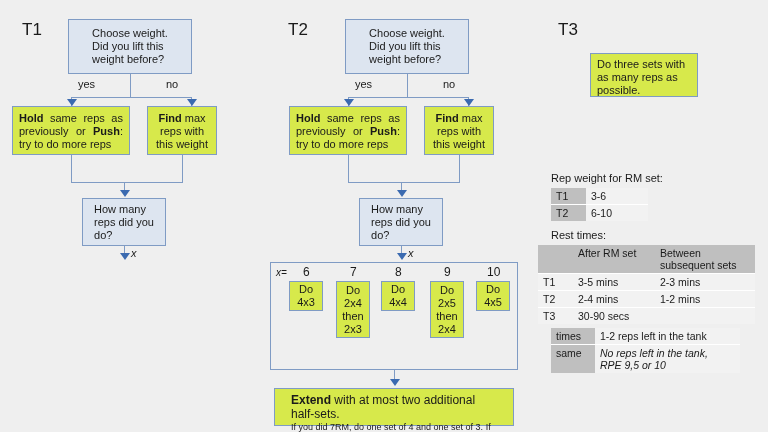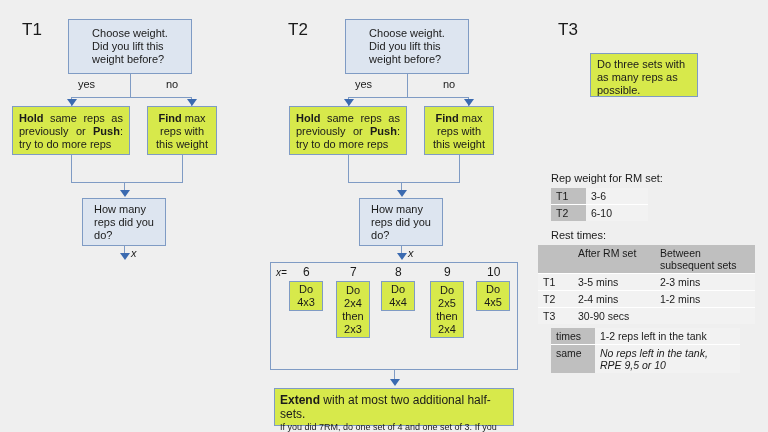--- a/index.html
+++ b/index.html
@@ -188,21 +188,21 @@
   </div>
   <div class="abs box-green center" style="left:476px;top:281px;width:34px;height:30px;">
     <span style="white-space:pre-line;text-align:center;font-size:11px;">Do
 4x5</span>
   </div>
 
 
   <div class="line vline" style="left:394px;top:370px;width:1px;height:12px;"></div>
   <div class="arrow" style="left:390px;top:379px;"></div>
 
-  <div class="abs box-green" style="left:274px;top:388px;width:240px;height:38px;padding:4px 5px;">
+  <div class="abs box-green" style="left:274px;top:388px;width:240px;height:38px;padding:4px 16px;">
     <div style="font-size:12px;line-height:14px;">
       <b>Extend</b><span> with at most two additional half-sets.</span>
     </div>
     <div class="smalltxt" style="margin-top:1px;">If you did 7RM, do one set of 4 and one set of 3. If you did 9RM, do one set of 5 and one set of 4.</div>
   </div>
 
   <div class="abs col-title" style="left:558px;top:20px;">T3</div>
 
   <div class="abs box-green" style="left:590px;top:53px;width:108px;height:44px;padding:4px 6px;">
     <span style="white-space:pre-line;line-height:13px;">Do three sets with

